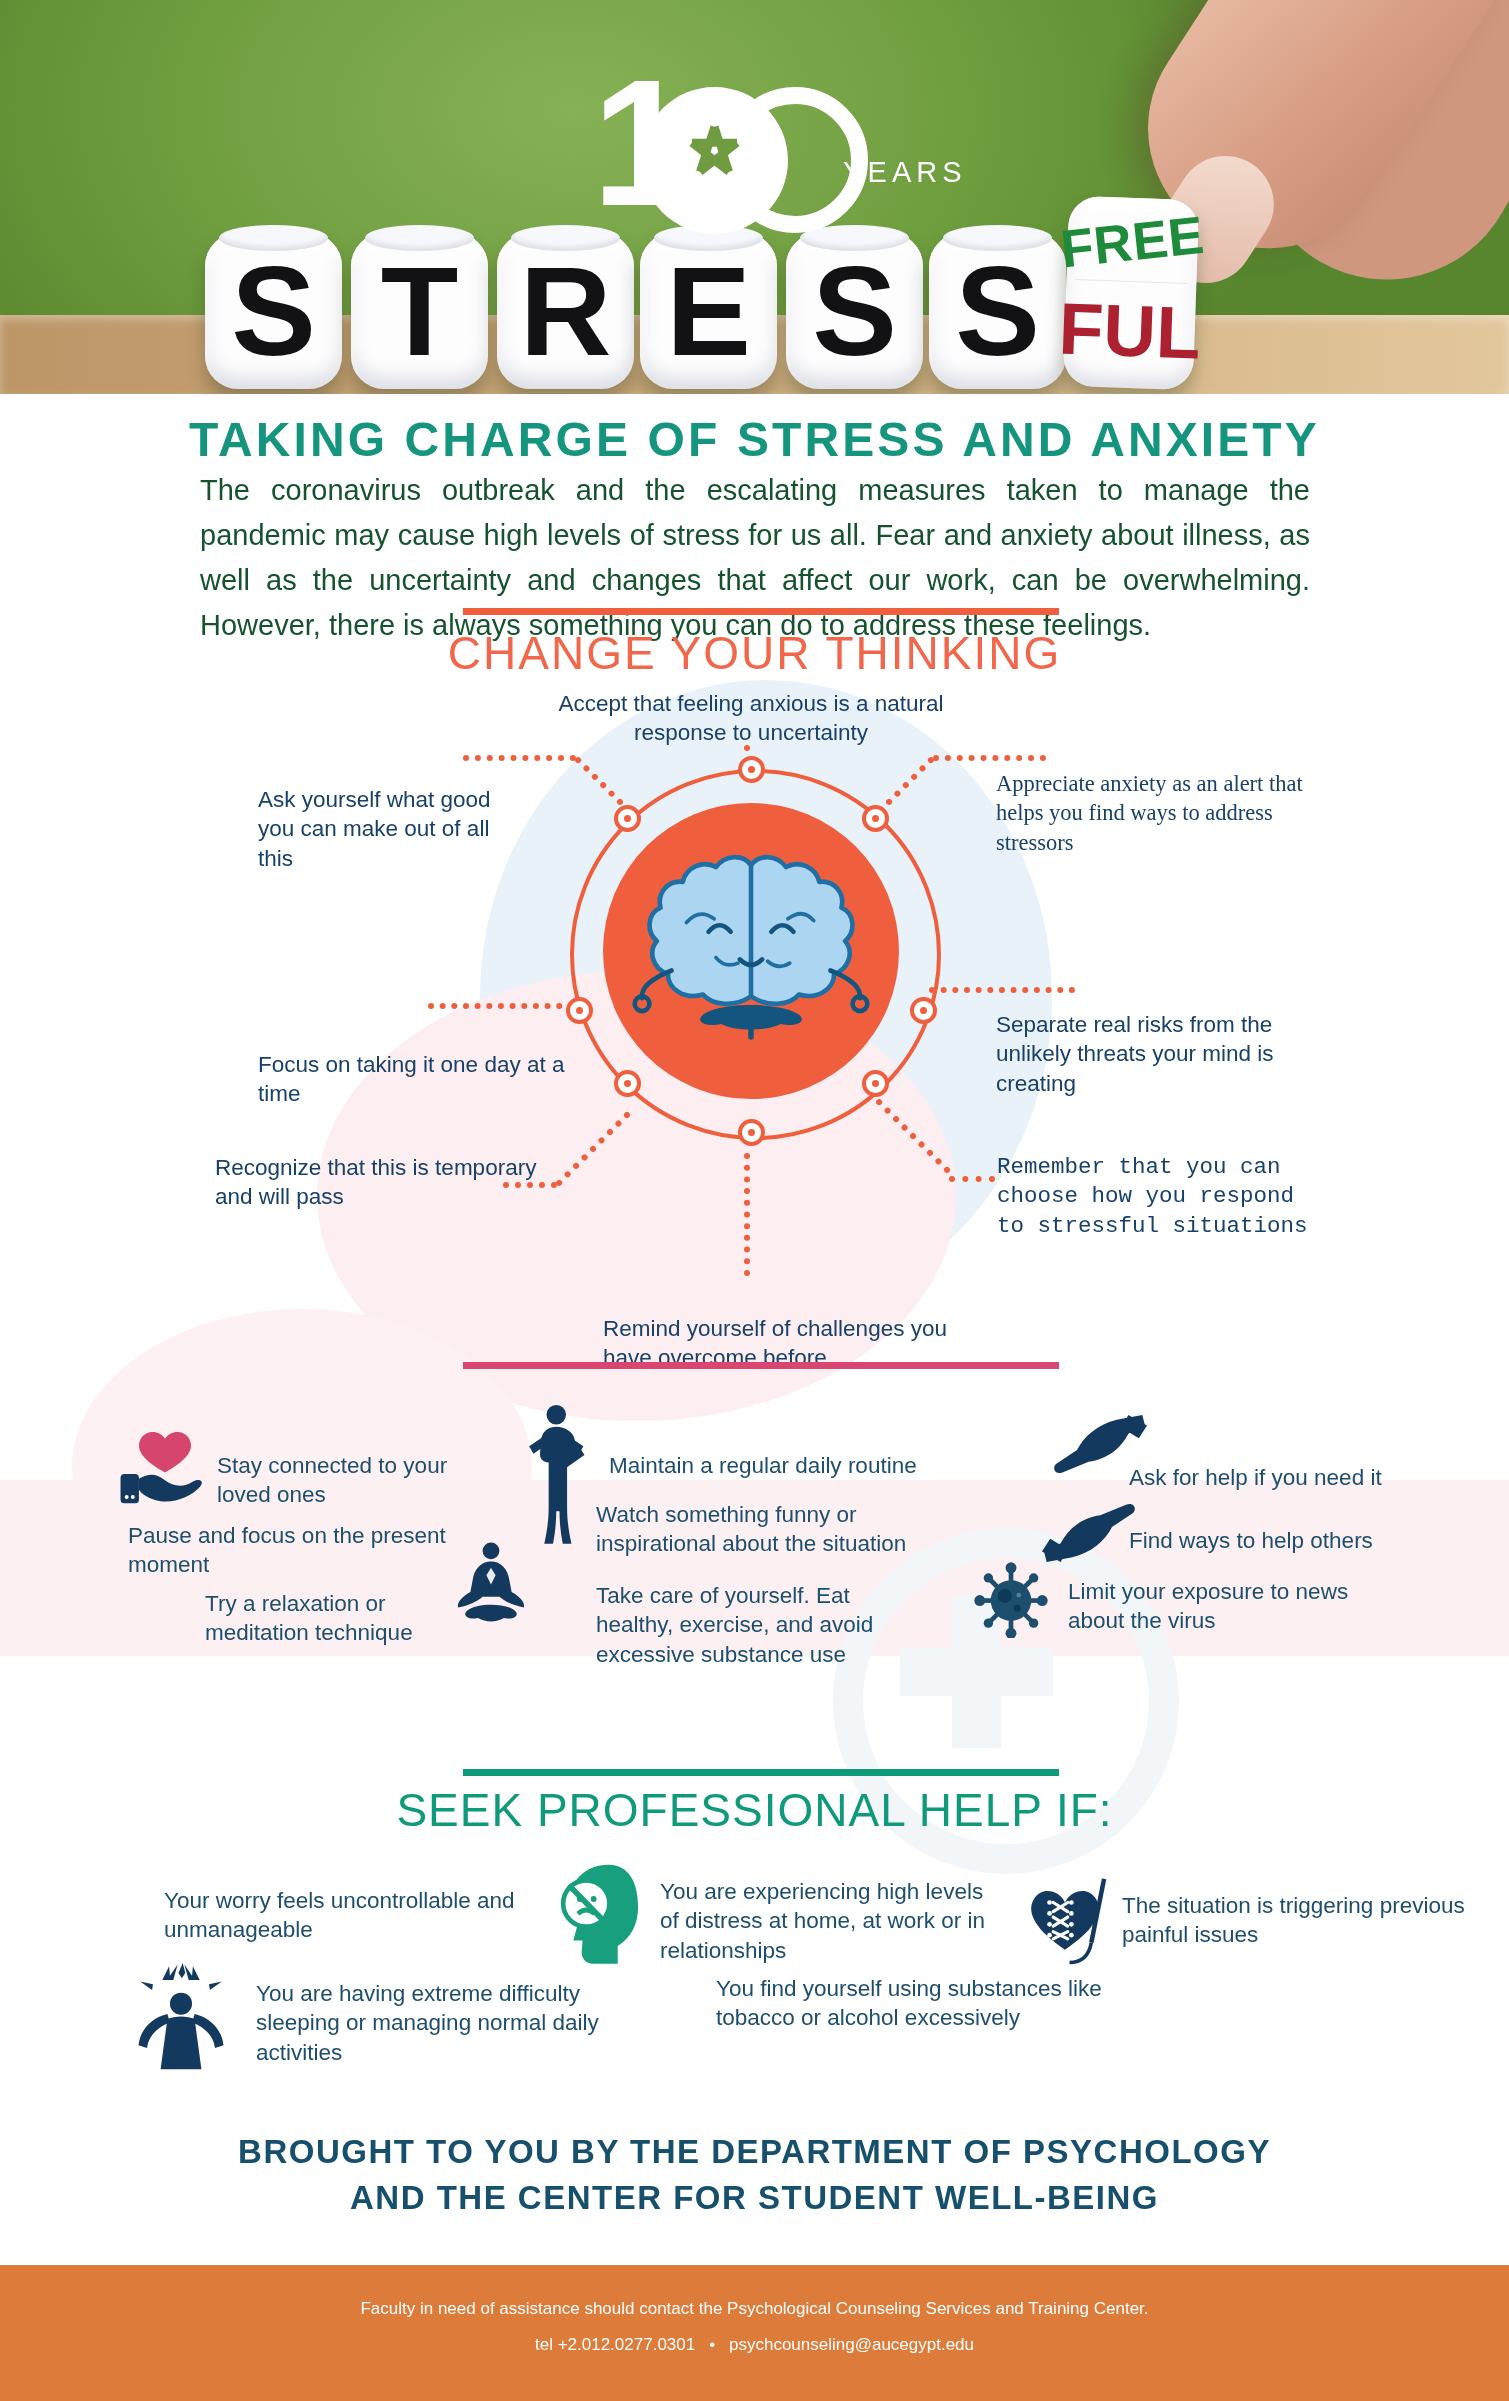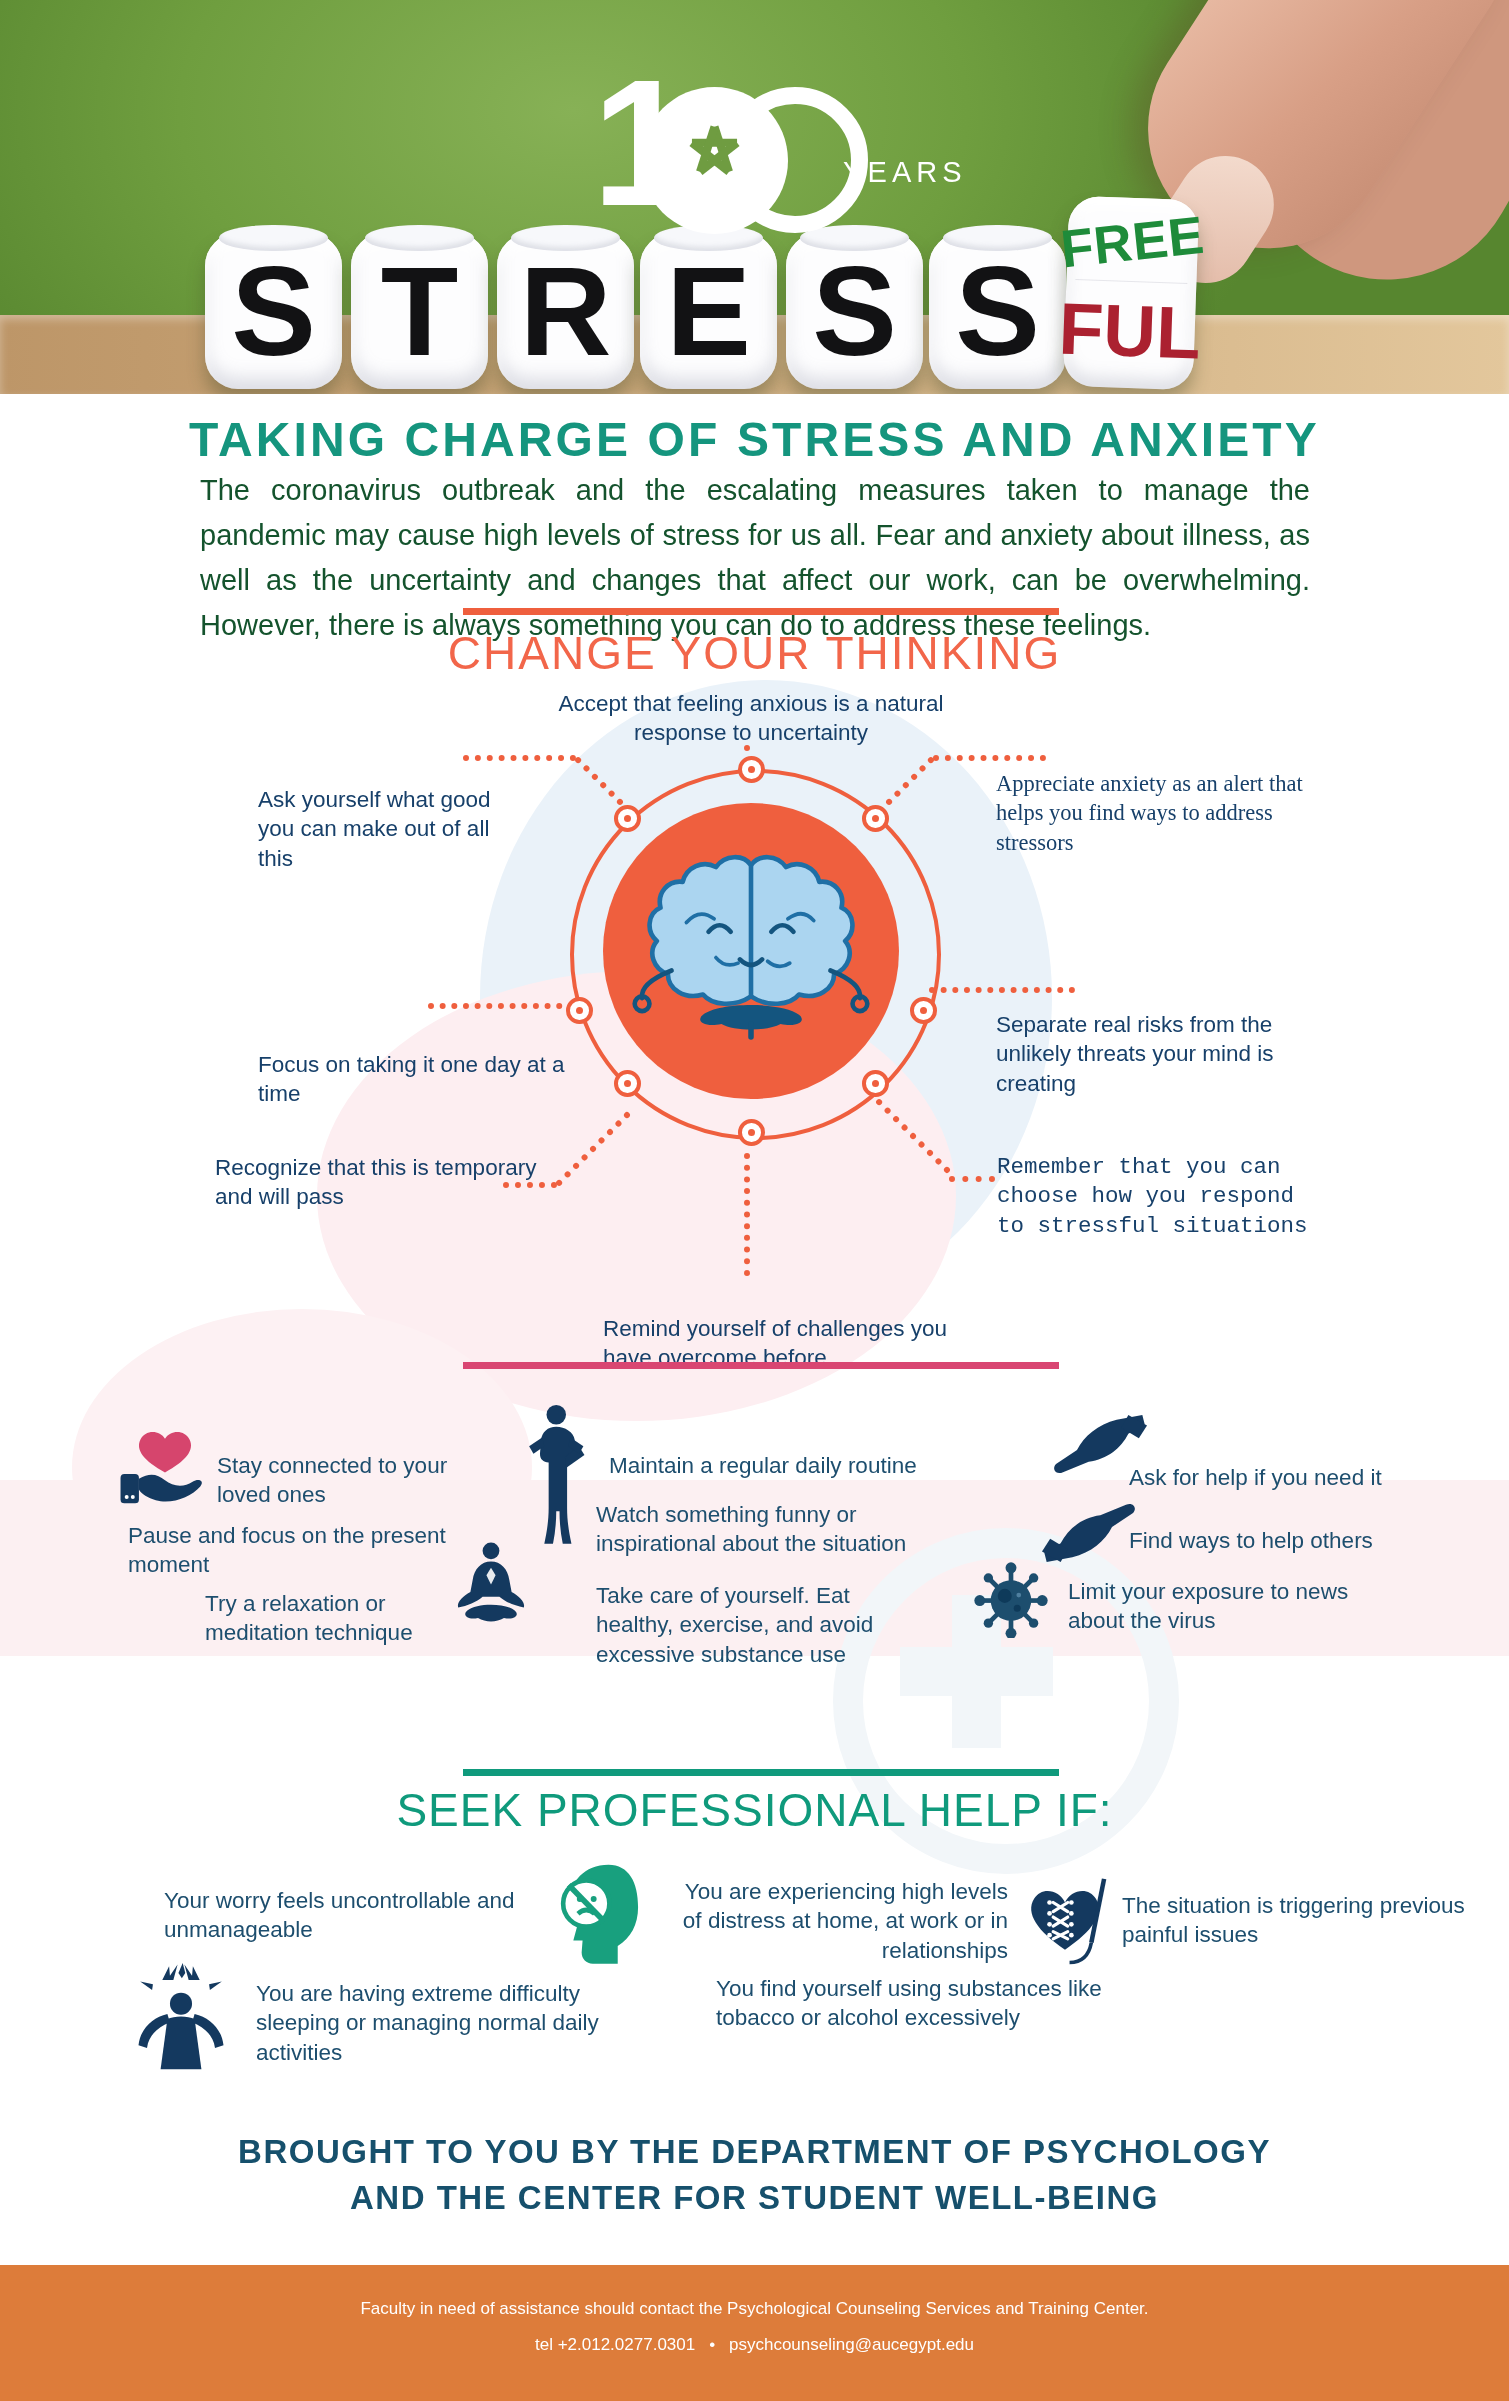--- a/index.html
+++ b/index.html
@@ -283,21 +283,21 @@
     <path d="M62,4 C36,4 20,22 20,46 C20,56 23,64 28,71 L24,86 L34,86 L33,99 C33,106 38,111 45,111 L72,111 L72,92 C86,83 94,69 94,50 C94,23 84,4 62,4 Z" fill="#18a07e"></path>
     <circle cx="38" cy="46" r="25" fill="#ffffff"></circle>
     <g stroke="#18a07e" fill="none" stroke-width="5">
       <circle cx="38" cy="46" r="25"></circle>
       <path d="M29,57 q9,-8 18,0"></path>
     </g>
     <circle cx="31" cy="41" r="3.2" fill="#18a07e"></circle>
       <circle cx="46" cy="41" r="3.2" fill="#18a07e"></circle>
     <line x1="19" y1="26" x2="58" y2="66" stroke="#18a07e" stroke-width="6"></line>
   </svg>
-  <div class="hitem" style="left:660px;top:1877px;width:348px;text-align:right;">You are experiencing high levels of distress at home, at work or in relationships</div>
+  <div class="hitem" style="left:660px;top:1877px;width:348px;">You are experiencing high levels of distress at home, at work or in relationships</div>
 
   <svg class="abs" style="left:1015px;top:1875px;" width="100" height="105" viewBox="0 0 110 115">
     <path d="M55,30 C49,16 29,12 21,26 C11,42 25,62 55,82 C85,62 99,42 89,26 C81,12 61,16 55,30 Z" fill="#14395f"></path>
     <g stroke="#ffffff" stroke-width="3.5" stroke-linecap="round">
       <path d="M42,30 l16,10 M58,30 l-16,10"></path>
       <path d="M42,46 l16,10 M58,46 l-16,10"></path>
       <path d="M42,62 l16,8 M58,62 l-16,8"></path>
     </g>
     <g fill="#ffffff">
       <circle cx="38" cy="30" r="2.6"></circle>

